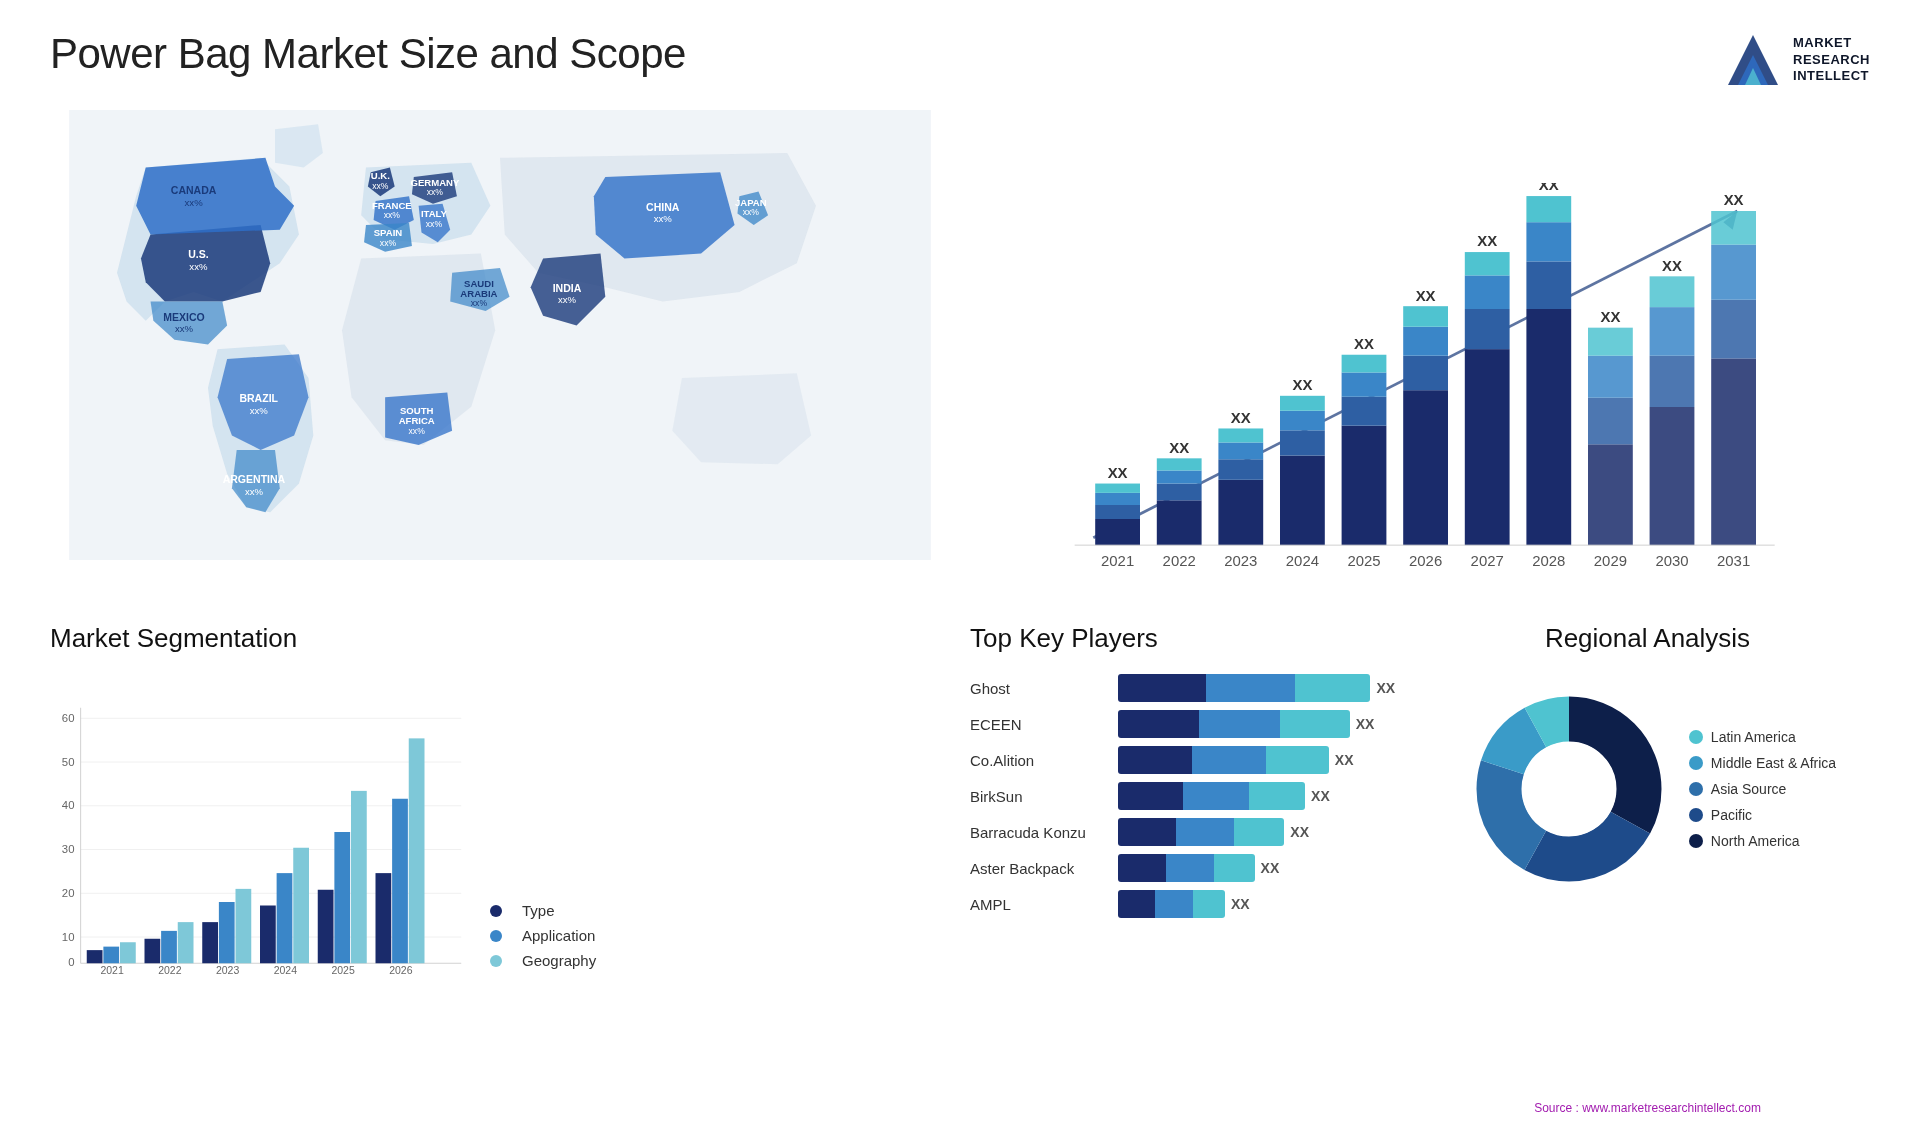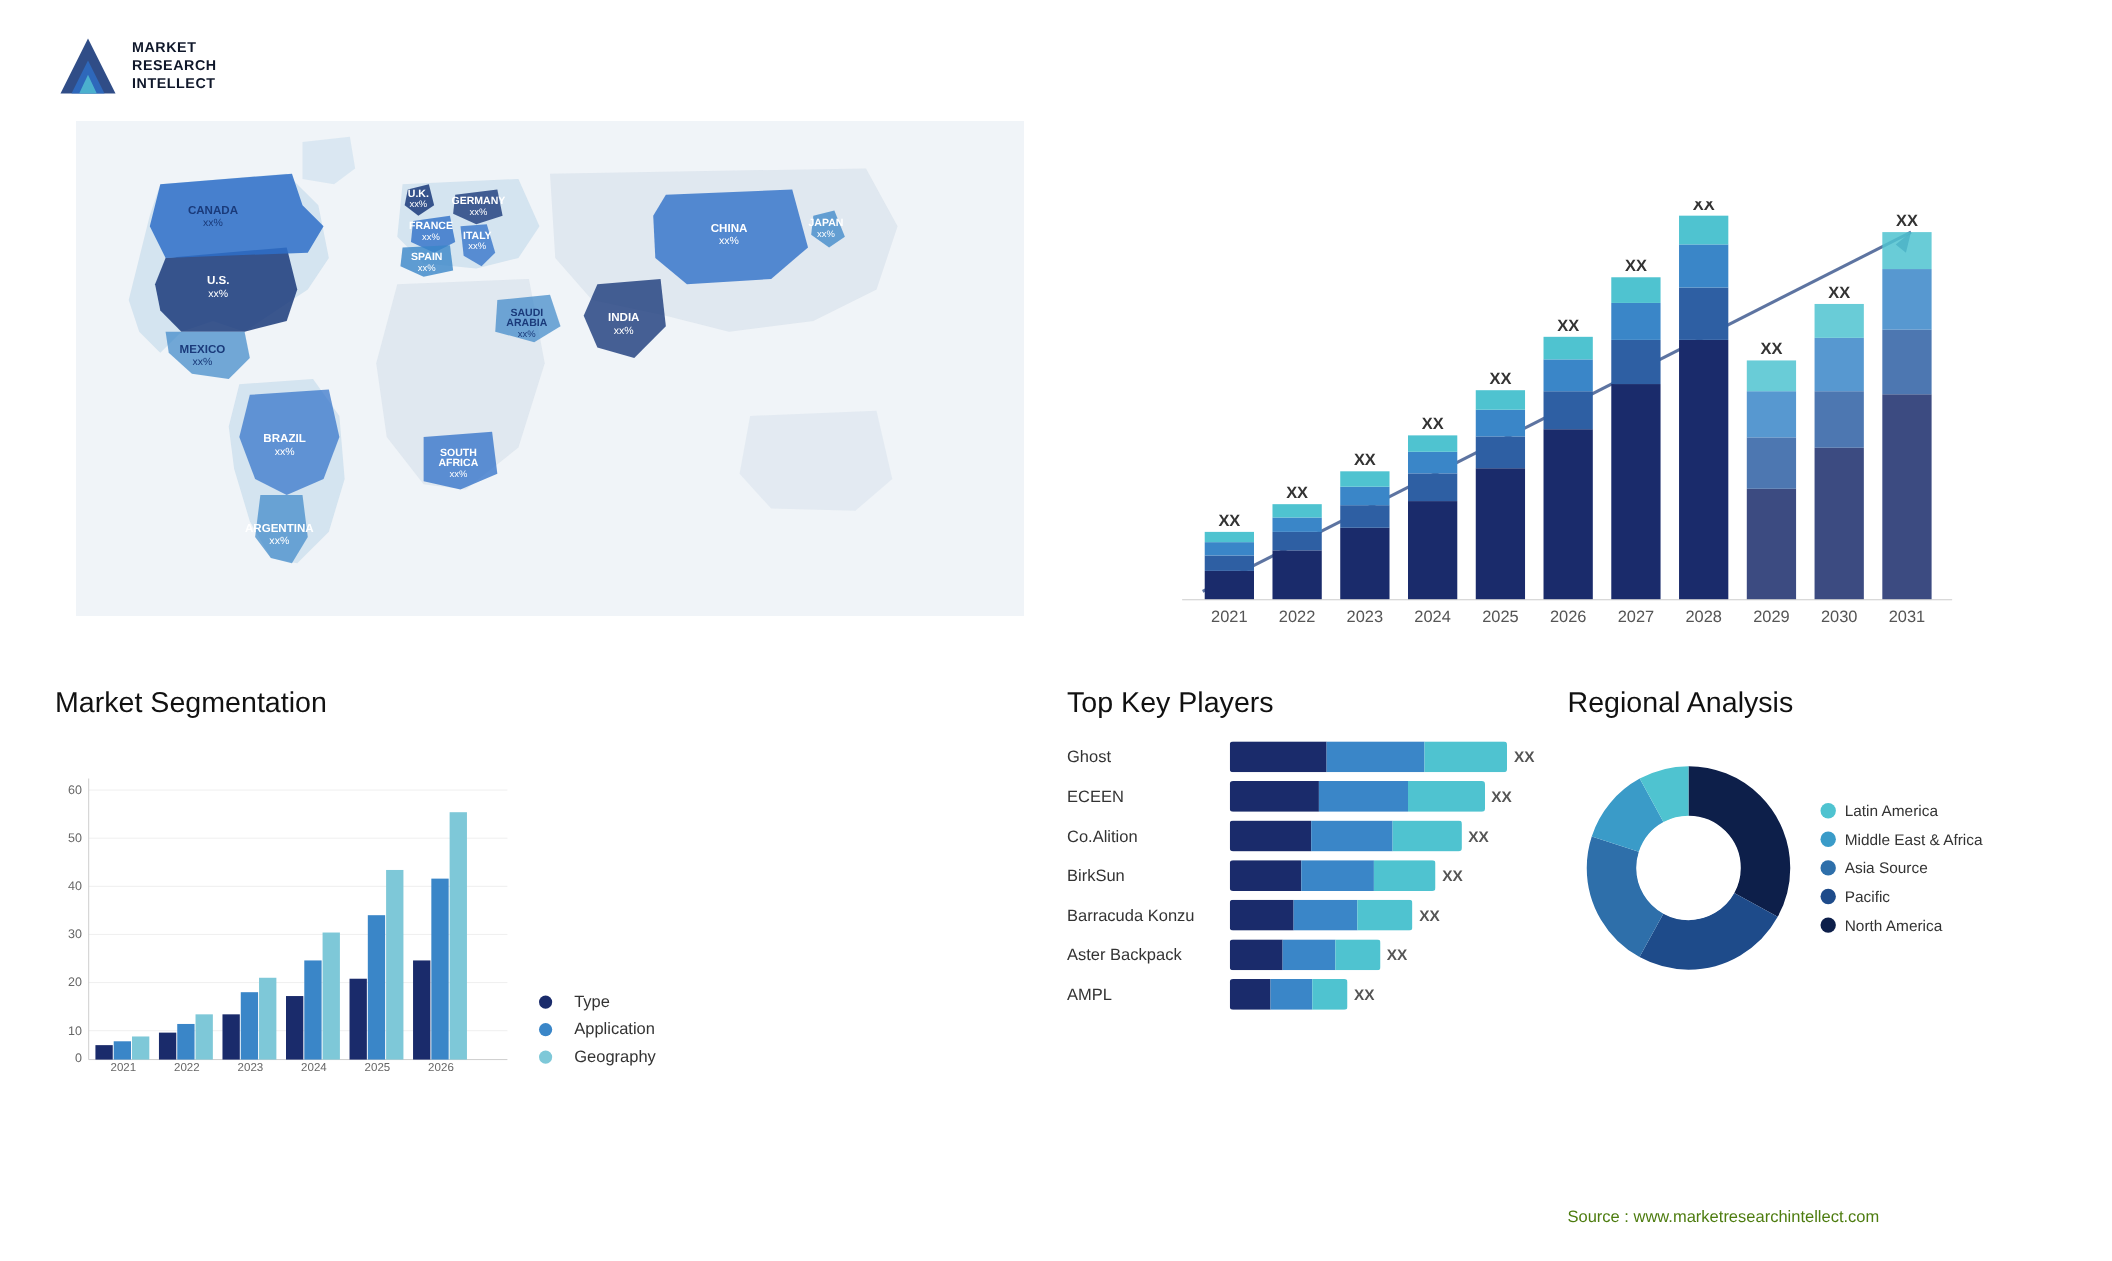--- a/index.html
+++ b/index.html
@@ -158,20 +158,21 @@
       font-size: 14px;
       color: #555;
       margin-left: 6px;
       font-weight: 600;
     }
 
     
     .regional-section {
       display: flex;
       flex-direction: column;
+      align-items: center;
     }
 
     .donut-wrapper {
       display: flex;
       align-items: center;
       gap: 10px;
       margin-top: 10px;
     }
 
     .legend {
@@ -193,22 +194,22 @@
       flex-shrink: 0;
     }
 
     .legend-label {
       font-size: 14px;
       color: #333;
     }
 
     
     .source-text {
-      font-size: 15px;
-      color: #4d7c0f;
+      font-size: 12px;
+      color: #a21caf;
       text-align: right;
       margin-top: 5px;
     }
 
     
     .seg-legend {
       display: flex;
       flex-direction: column;
       gap: 8px;
       margin-left: 20px;
@@ -231,20 +232,21 @@
       font-size: 15px;
       color: #333;
     }
   </style>
 </head>
 <body>
 
 <div class="page-container">
 
   <div class="header">
+    <h1 class="page-title">Power Bag Market Size and Scope</h1>
     <div class="logo-container">
       <svg class="logo-icon" viewBox="0 0 60 60">
         <polygon points="5,55 30,5 55,55" fill="#1a3a7a" opacity="0.9"></polygon>
         <polygon points="15,55 30,25 45,55" fill="#2e6fc8" opacity="0.8"></polygon>
         <polygon points="22,55 30,38 38,55" fill="#4fb8d0" opacity="0.9"></polygon>
       </svg>
       <div class="logo-text">
         <span>MARKET</span><br>
         <span>RESEARCH</span><br>
         <span>INTELLECT</span>

